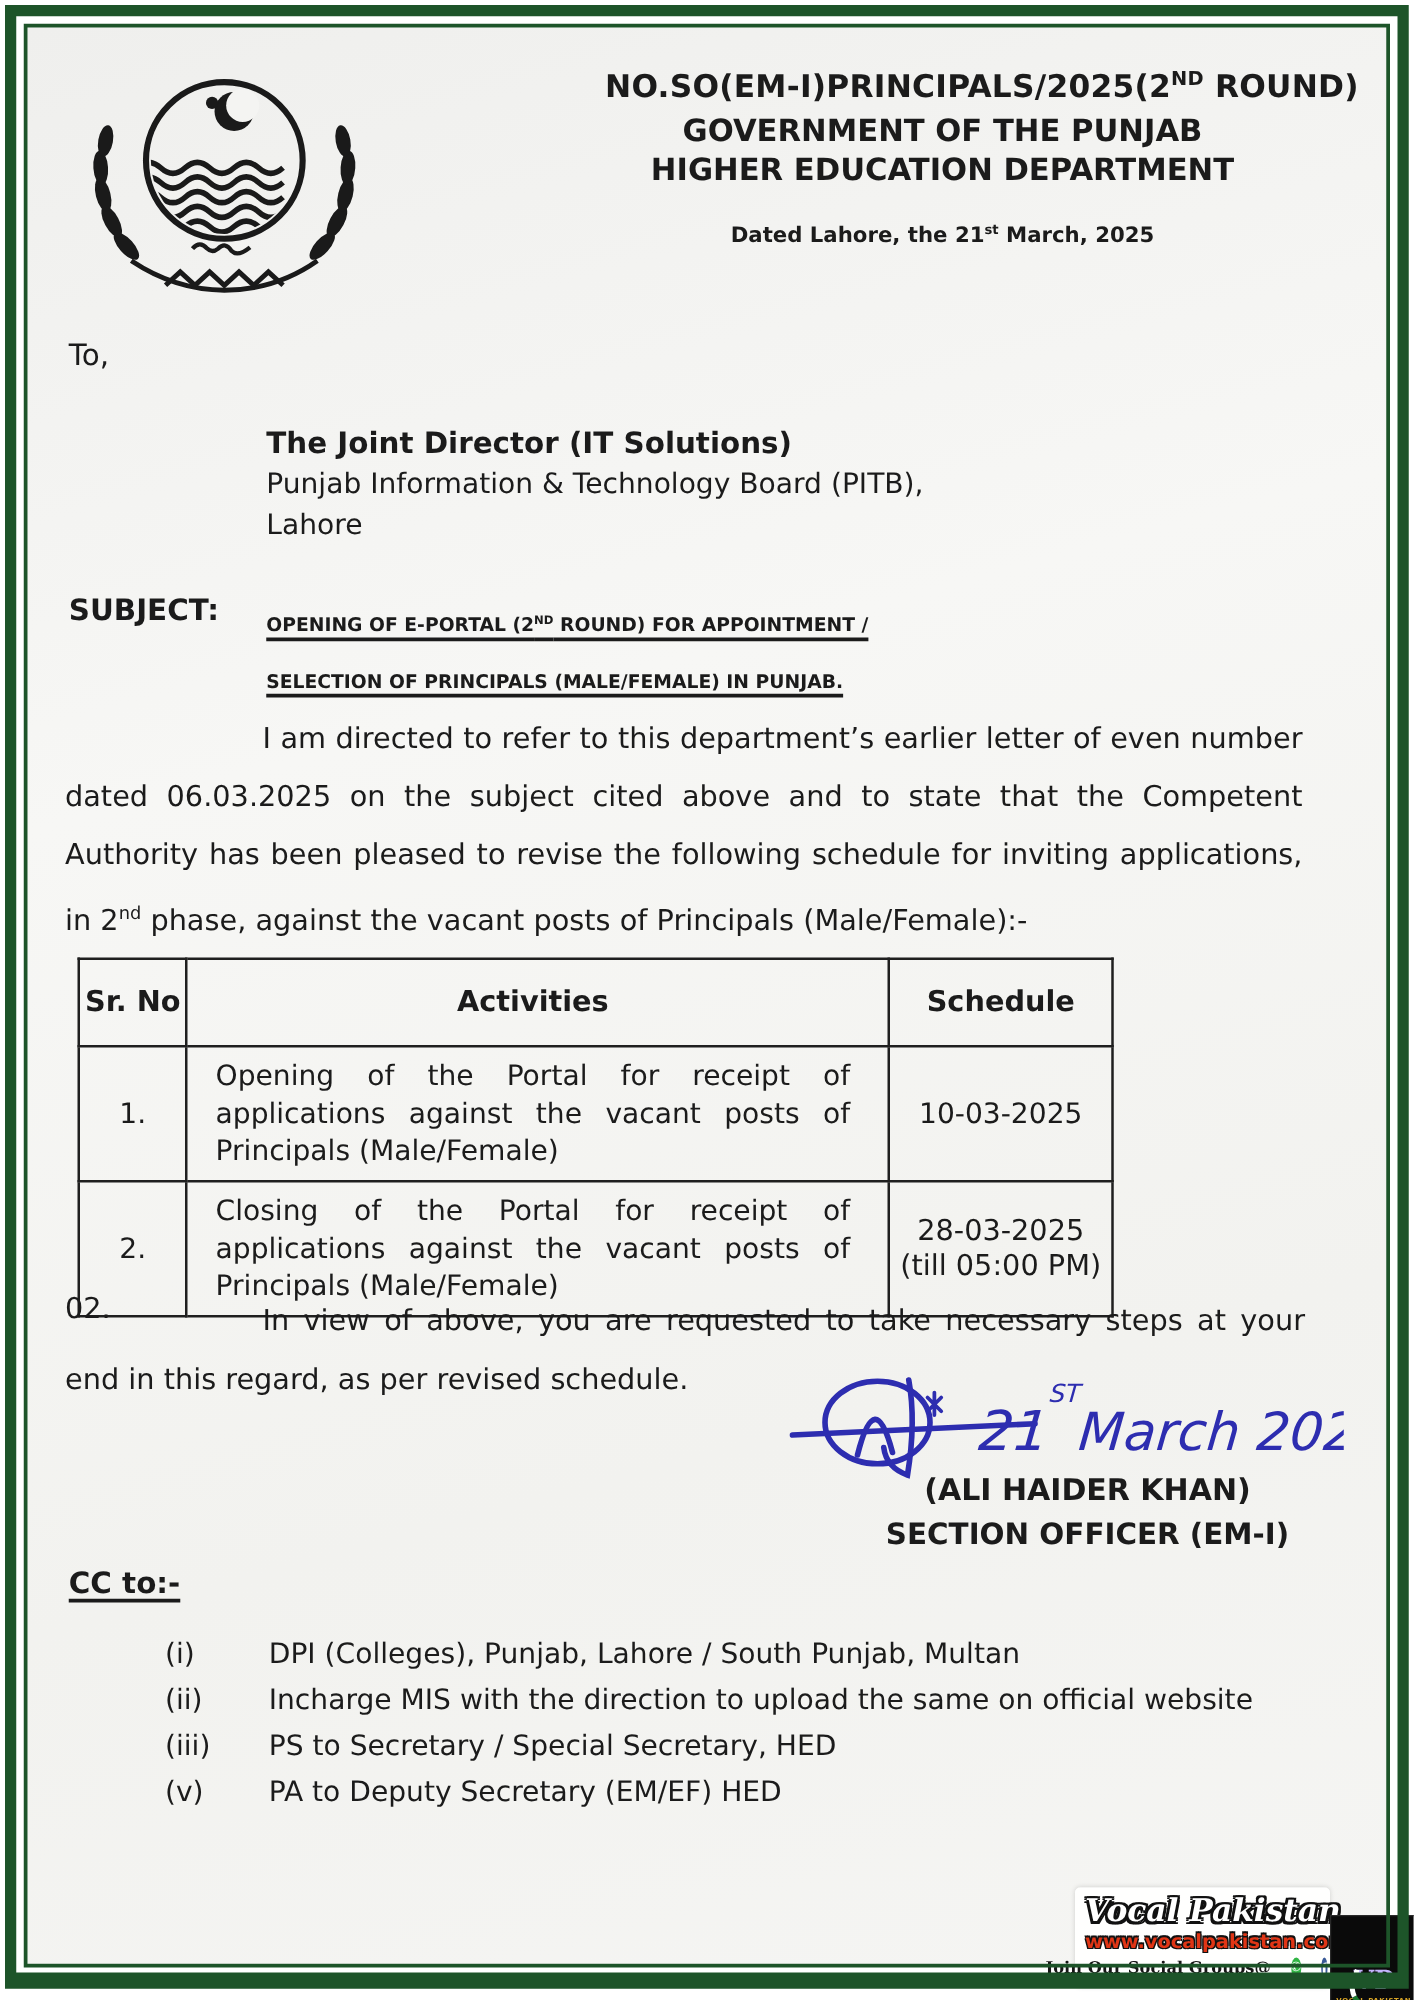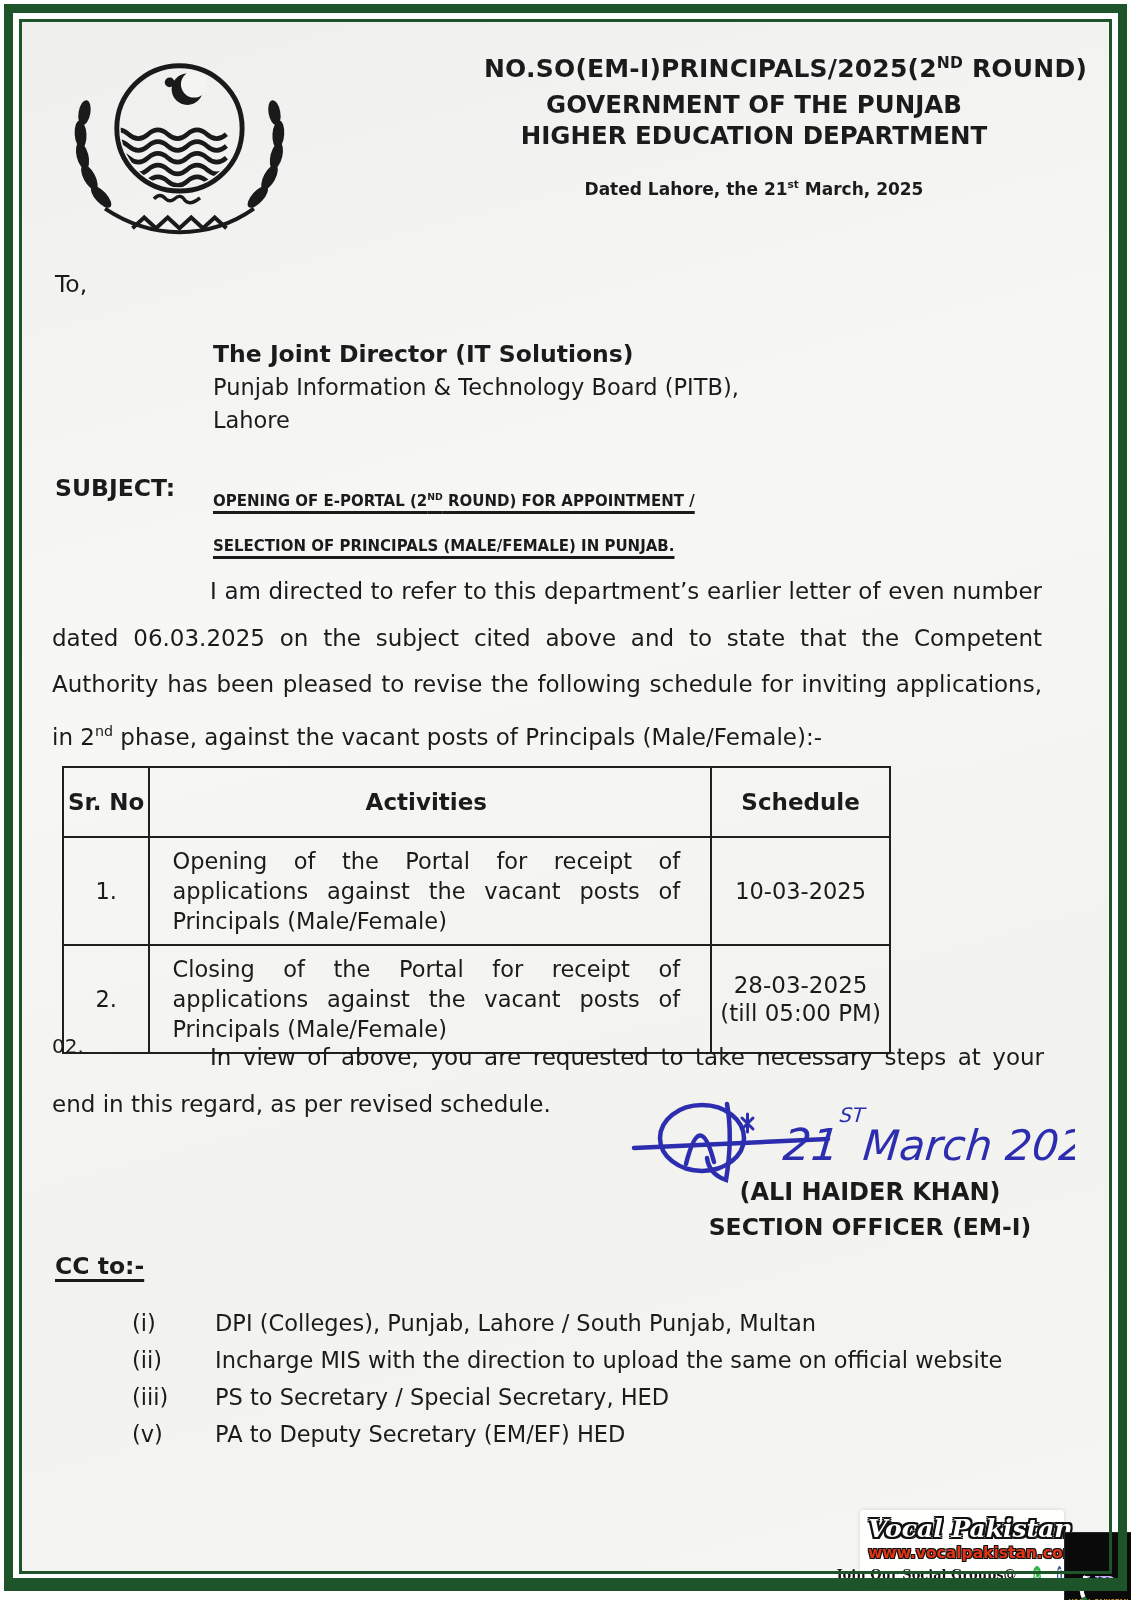--- a/index.html
+++ b/index.html
@@ -41,21 +41,21 @@
   table.sched th,table.sched td{border:2.5px solid #1f1f1f;}
   table.sched th{font-weight:bold;font-size:23px;height:52px;}
   .col-sr{width:107px;text-align:center;}
   .col-act{width:688px;text-align:justify;padding:8px 30px 8px 22px;line-height:30px;}
   .col-sch{width:204px;text-align:center;line-height:28px;}
   tr.r{height:98px;}
   .sch-bold{font-weight:normal;font-size:23px;}
 
   
   .para2{left:30px;top:1012px;width:992px;}
-  .para2-num{position:absolute;left:0;top:0;font-size:20px;}
+  .para2-num{position:absolute;left:0;top:0;font-size:23px;}
   .para2-text{font-size:23px;line-height:46.5px;text-align:justify;text-indent:158px;margin:0;}
 
   
   .sig-svg{left:608px;top:1070px;}
   .sig-id{left:638px;top:1156px;width:420px;text-align:center;font-weight:bold;}
   .sig-name{font-size:24px;}
   .sig-title{font-size:23.5px;margin-top:7px;}
 
   
   .cc-label{left:33px;top:1230px;font-weight:bold;font-size:23.5px;

